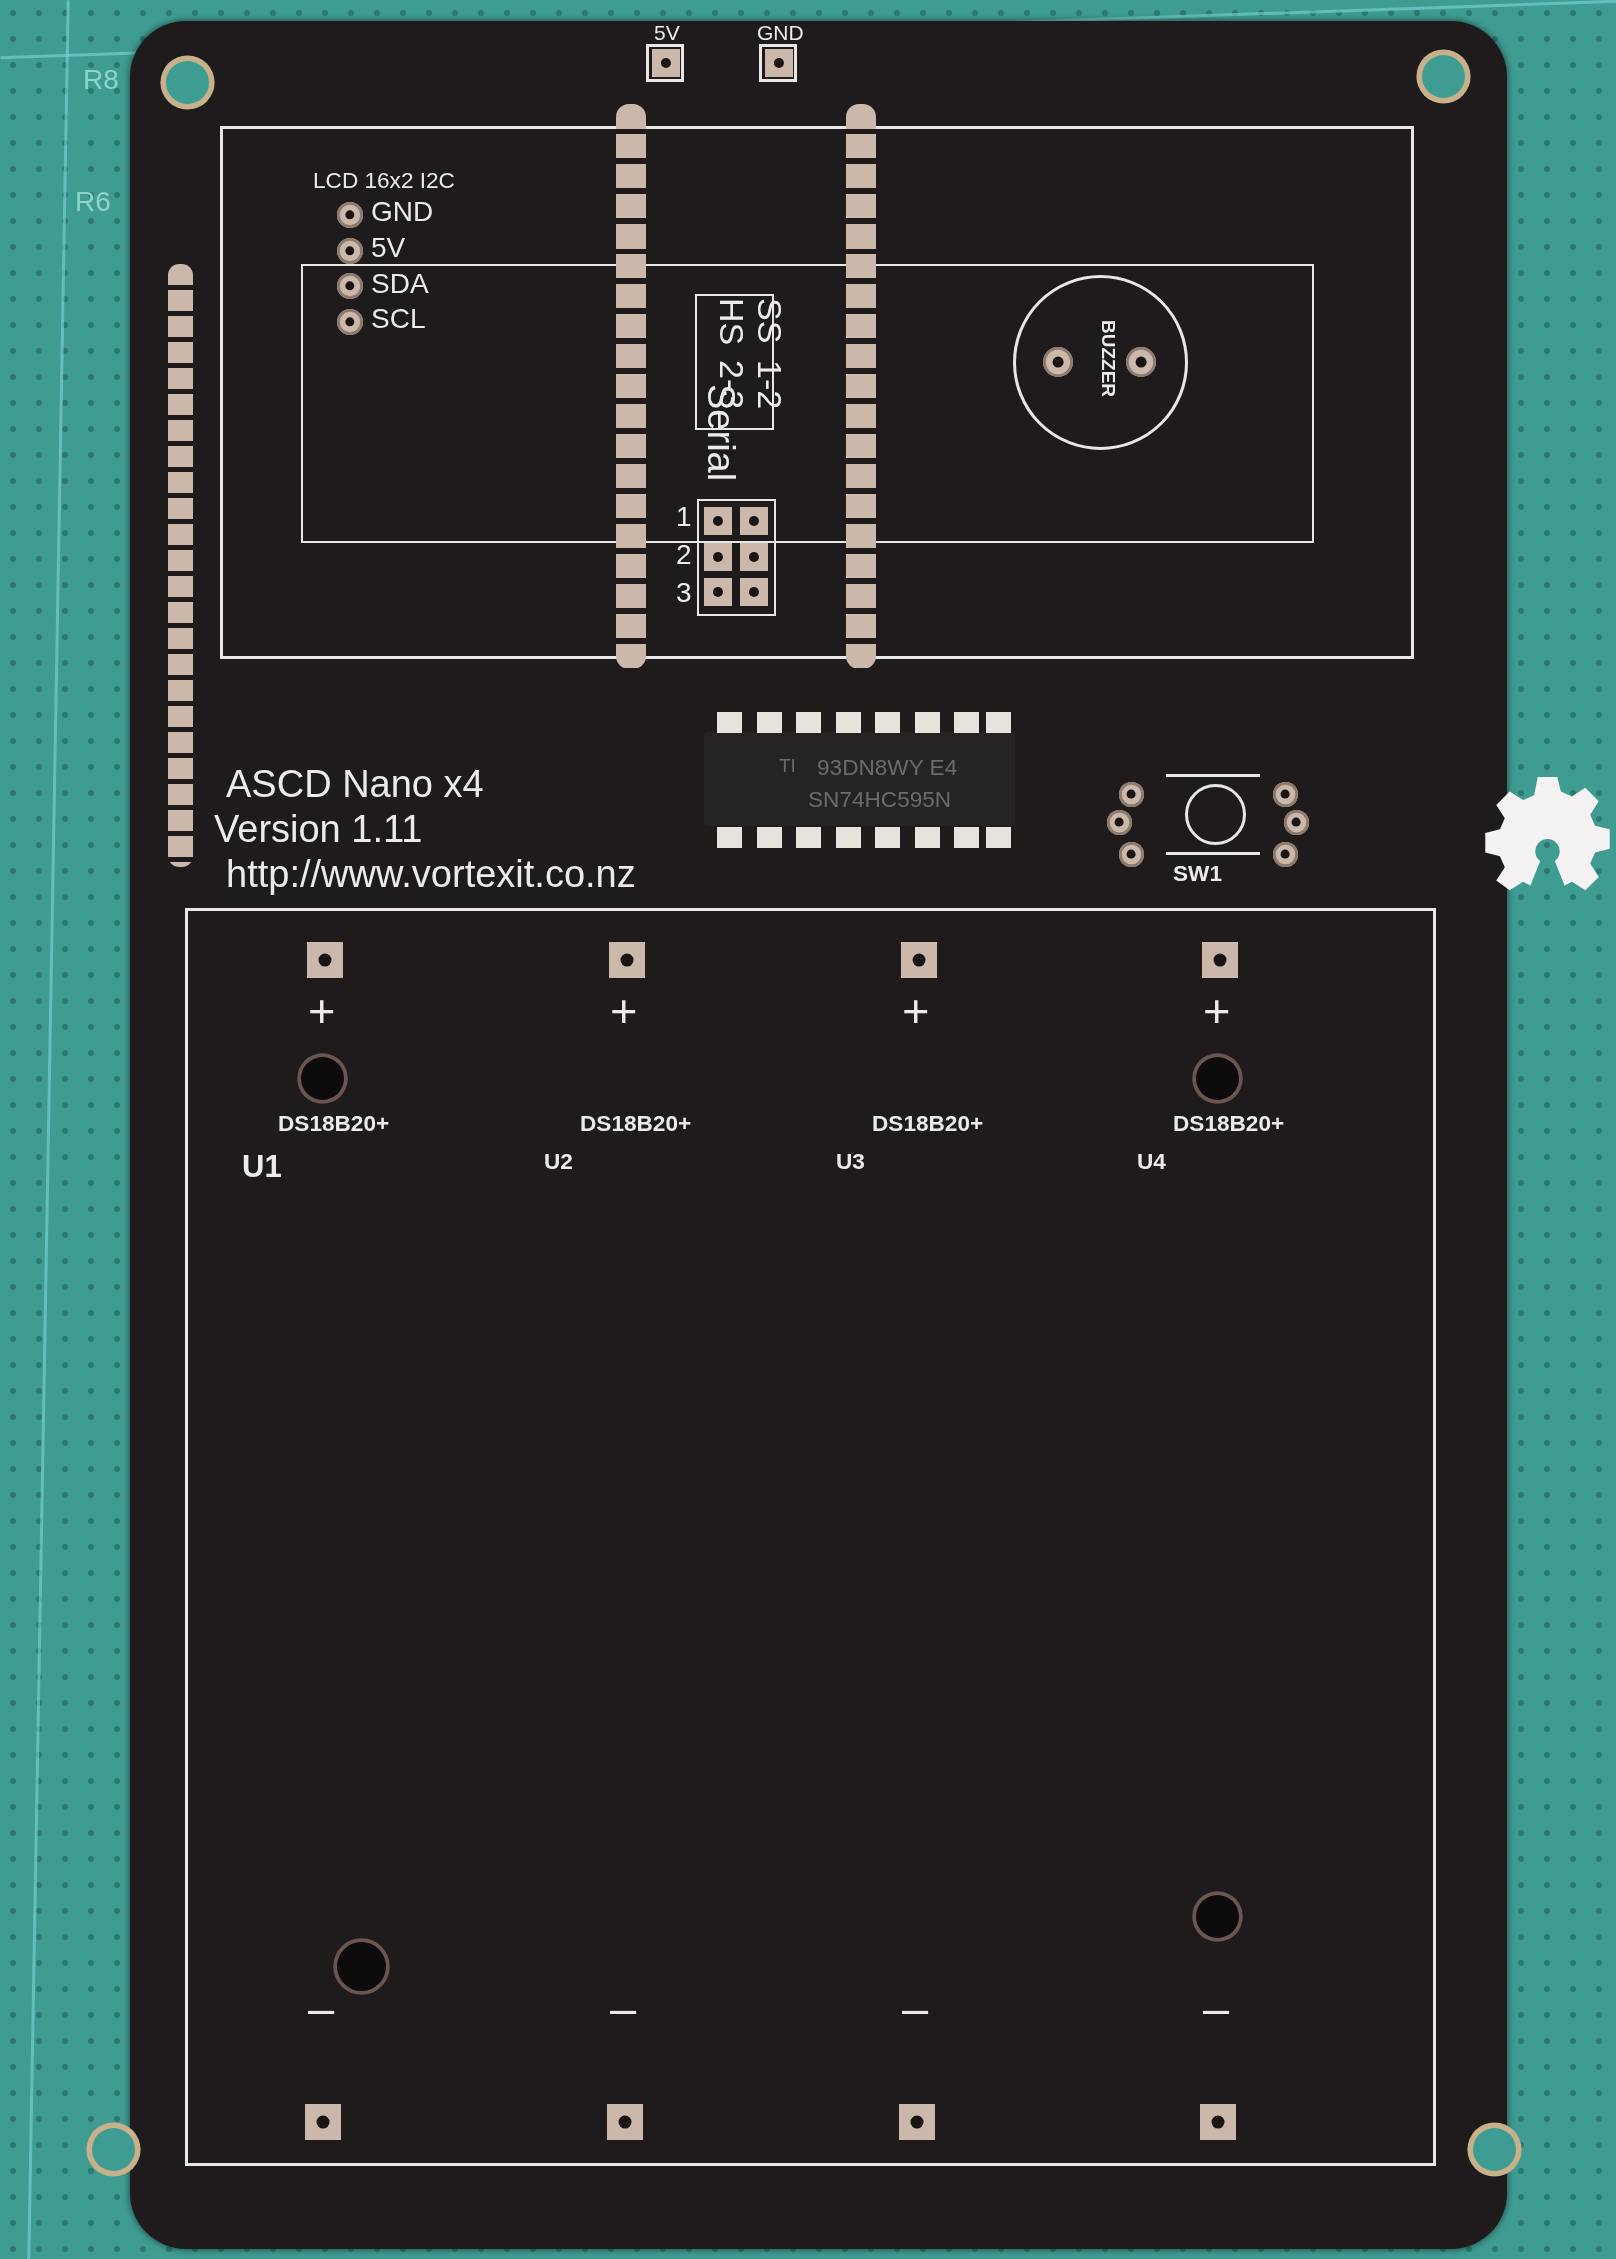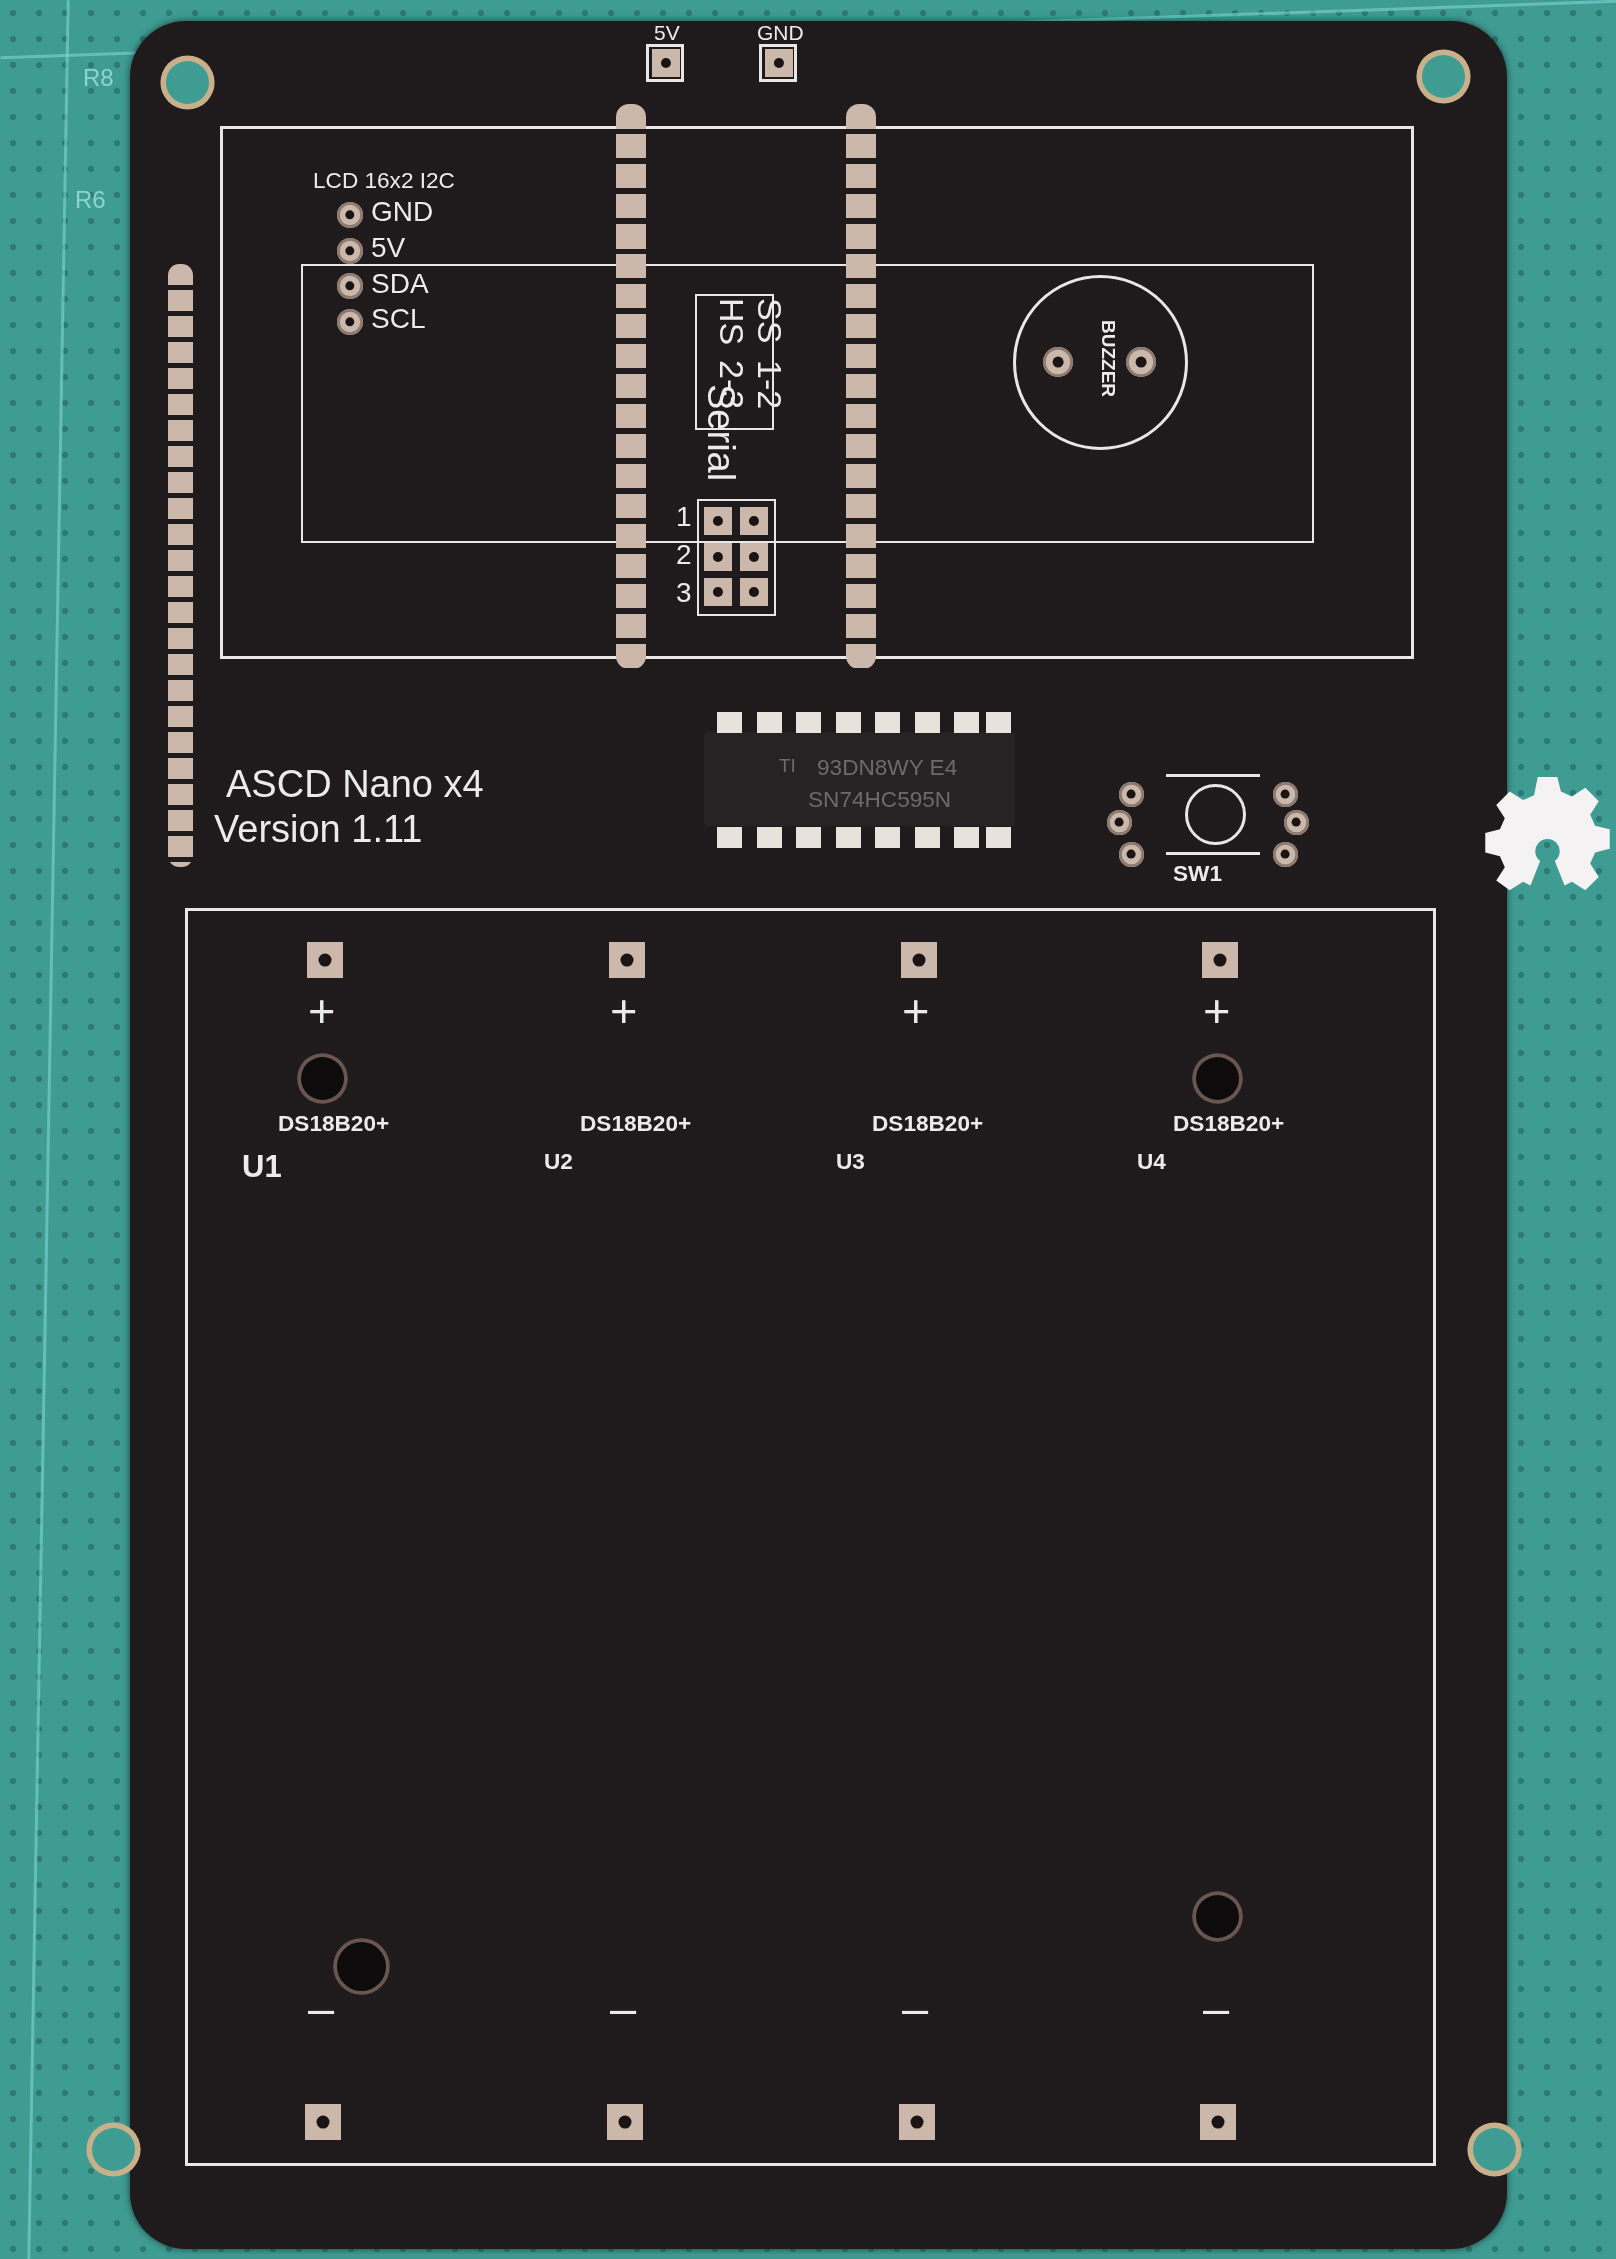--- a/index.html
+++ b/index.html
@@ -3,21 +3,21 @@
 <meta charset="utf-8">
 <style>
   html,body{margin:0;padding:0;}
   body{width:1617px;height:2260px;position:relative;overflow:hidden;
        background:#3f9c93;font-family:"Liberation Sans",sans-serif;}
   .mat{position:absolute;inset:0;
        background-image:radial-gradient(circle,#2e7a73 2.8px,transparent 3.3px),
          linear-gradient(90deg,transparent 0,transparent 100%);
        background-size:26px 26px;}
   .matline{position:absolute;background:#7fd6d6;opacity:.6;}
-  .matlabel{position:absolute;color:#8fd3cf;font-size:24px;}
+  .matlabel{position:absolute;color:#8fd3cf;font-size:28px;}
   .board{position:absolute;left:130px;top:21px;width:1377px;height:2228px;
          background:#1f1a1b;border-radius:56px;
          box-shadow:0 0 7.5px rgba(0,0,0,.6);}
   .silk{position:absolute;border:3.8px solid #e9e6e6;}
   .txt{position:absolute;color:#ecebeb;white-space:nowrap;}
   .pad{position:absolute;background:#cbb8ab;border-radius:50%;
        box-shadow:inset 0 0 0 2.8px #8c7a70;}
   .pad::after{content:"";position:absolute;left:50%;top:50%;width:36%;height:36%;
        transform:translate(-50%,-50%);background:#1a1414;border-radius:50%;}
   .sq{position:absolute;background:#cbb8ab;}
@@ -115,20 +115,21 @@
     <div class="icpin" style="left:211px;top:121px;"></div>
     <div class="icpin" style="left:250px;top:121px;"></div>
     <div class="icpin" style="left:282px;top:121px;"></div>
     <div class="txt" style="left:75px;top:49px;font-size:19px;color:#6e6a6a;">TI</div>
     <div class="txt" style="left:113px;top:49px;font-size:22.6px;color:#6e6a6a;text-align:center;">93DN8WY E4</div>
     <div class="txt" style="left:104px;top:81px;font-size:22.6px;color:#6e6a6a;">SN74HC595N</div>
   </div>
 
   <div class="txt" style="left:96px;top:742px;font-size:38px;">ASCD Nano x4</div>
   <div class="txt" style="left:84px;top:787px;font-size:38px;">Version 1.11</div>
+  <div class="txt" style="left:96px;top:832px;font-size:38px;">http://www.vortexit.co.nz</div>
 
   <div style="position:absolute;left:1036px;top:753px;width:94px;height:75px;border-top:3.8px solid #e9e6e6;border-bottom:3.8px solid #e9e6e6;"></div>
   <div style="position:absolute;left:1055px;top:763px;width:55px;height:55px;border:3.8px solid #e9e6e6;border-radius:50%;"></div>
   <div class="txt" style="left:1043px;top:840px;font-size:22.6px;font-weight:bold;">SW1</div>
   <div class="pad" style="left:989px;top:761px;width:24.5px;height:24.5px;"></div>
   <div class="pad" style="left:977px;top:789px;width:24.5px;height:24.5px;"></div>
   <div class="pad" style="left:989px;top:821px;width:24.5px;height:24.5px;"></div>
   <div class="pad" style="left:1143px;top:761px;width:24.5px;height:24.5px;"></div>
   <div class="pad" style="left:1154px;top:789px;width:24.5px;height:24.5px;"></div>
   <div class="pad" style="left:1143px;top:821px;width:24.5px;height:24.5px;"></div>

